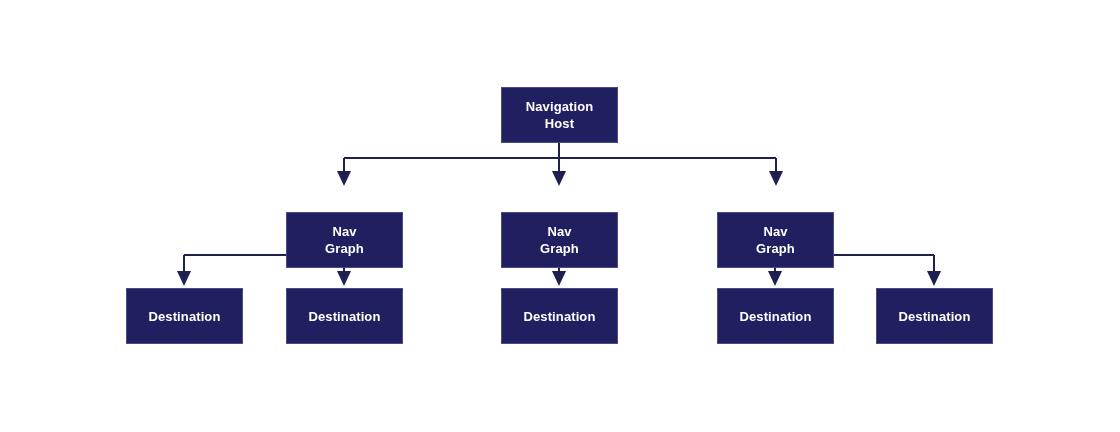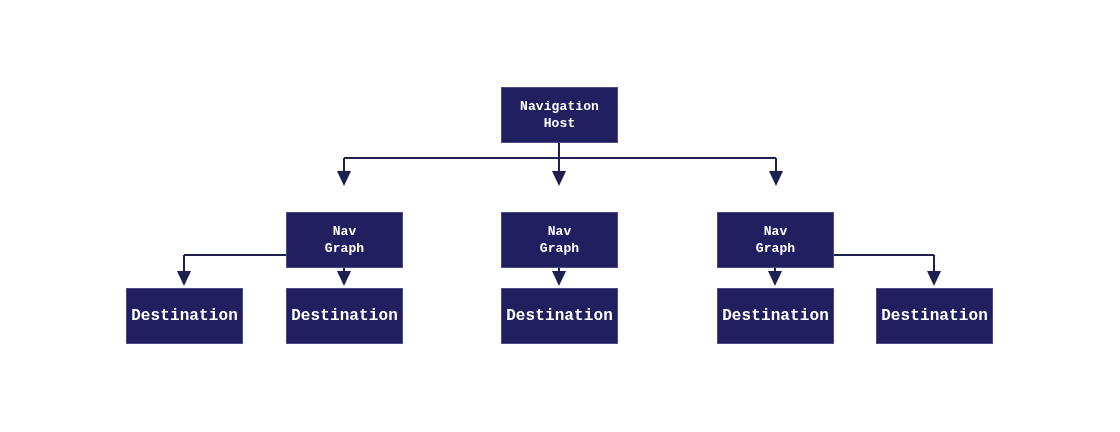--- a/index.html
+++ b/index.html
@@ -28,33 +28,33 @@
     display: block;
   }
   .node-box {
     position: absolute;
     box-sizing: border-box;
     display: flex;
     align-items: center;
     justify-content: center;
     text-align: center;
     color: #ffffff;
-    font-family: Liberation Mono, monospace;
+    font-family: Liberation Sans, sans-serif;
     font-weight: bold;
     font-size: 13px;
     line-height: 17px;
     letter-spacing: 0.1px;
     background: #201f60;
     border: 1px solid #4a4a86;
     white-space: pre-line;
     user-select: none;
   }
   .node-box.level-host { font-size: 13px; }
   .node-box.level-graph { font-size: 13px; margin-top: 24px; }
-  .node-box.level-dest  { font-size: 16px; }
+  .node-box.level-dest  { font-size: 13px; }
 </style>
 </head>
 <body>
 
 <div id="diagram-root">
 
   <svg id="diagram-svg" viewBox="0 0 1120 432" xmlns="http://www.w3.org/2000/svg" aria-hidden="true">
     <g id="connectors">
         <line x1="559" y1="143" x2="559" y2="158" stroke="#1e2050" stroke-width="2" shape-rendering="crispEdges"></line>
         <line x1="344" y1="158" x2="776" y2="158" stroke="#1e2050" stroke-width="2" shape-rendering="crispEdges"></line>

